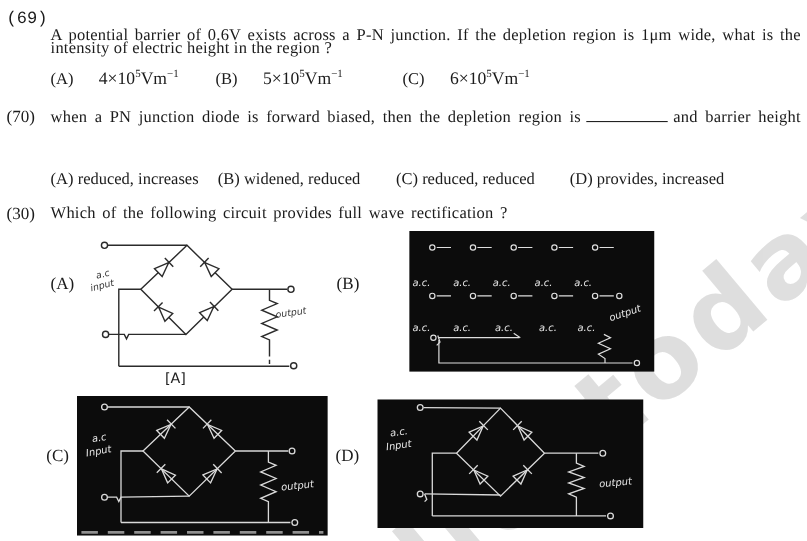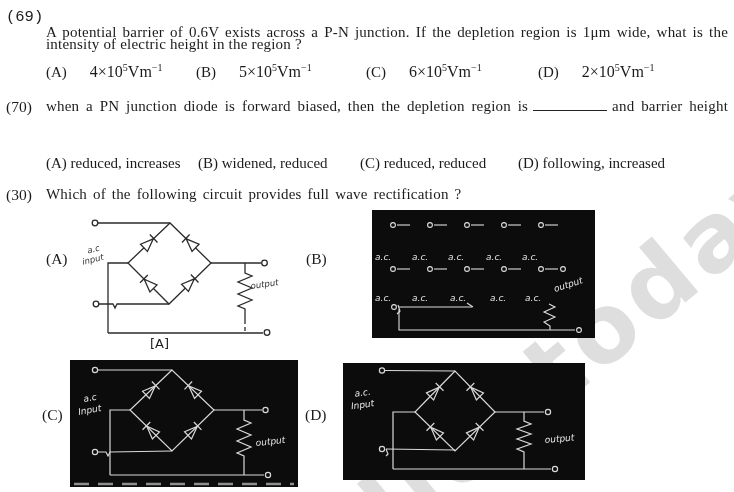--- a/index.html
+++ b/index.html
@@ -41,44 +41,41 @@
 
   <div class="opt" style="left:46px;top:62px;">
     <span class="lbl">(A)</span><span class="val"><span>4×10</span><sup>5</sup><span>Vm</span><sup>−1</sup></span>
   </div>
   <div class="opt" style="left:196px;top:62px;">
     <span class="lbl">(B)</span><span class="val"><span>5×10</span><sup>5</sup><span>Vm</span><sup>−1</sup></span>
   </div>
   <div class="opt" style="left:366px;top:62px;">
     <span class="lbl">(C)</span><span class="val"><span>6×10</span><sup>5</sup><span>Vm</span><sup>−1</sup></span>
   </div>
-  <div class="opt" style="left:538px;top:62px;">
-    <span class="lbl">(D)</span><span class="val"><span>2×10</span><sup>5</sup><span>Vm</span><sup>−1</sup></span>
-  </div>
 
   <div class="qnum" style="top:98px;">(70)</div>
   <div class="qline just" style="top:98px;">
     <span>when a PN junction diode is forward biased, then the depletion region is</span><span class="blank"></span><span>and barrier height</span>
   </div>
 
   <div class="opt" style="left:198px;top:155px;">
     <span class="lbl">(B)</span>
     <span>widened, reduced</span>
   </div>
   <div class="opt" style="left:46px;top:155px;">
     <span class="lbl">(A)</span>
     <span>reduced, increases</span>
   </div>
   <div class="opt" style="left:360px;top:155px;">
     <span class="lbl">(C)</span>
     <span>reduced, reduced</span>
   </div>
   <div class="opt" style="left:518px;top:155px;">
     <span class="lbl">(D)</span>
-    <span>following, increased</span>
+    <span>provides, increased</span>
   </div>
 
   <div class="qnum" style="top:186px;">(30)</div>
   <div class="qline" style="top:186px;word-spacing:2px;">Which of the following circuit provides full wave rectification ?</div>
 
   <div class="choice-label" style="left:46px;top:250px;">(A)</div>
   <div class="choice-label" style="left:306px;top:250px;">(B)</div>
   <div class="choice-label" style="left:42px;top:406px;">(C)</div>
   <div class="choice-label" style="left:305px;top:406px;">(D)</div>
 

